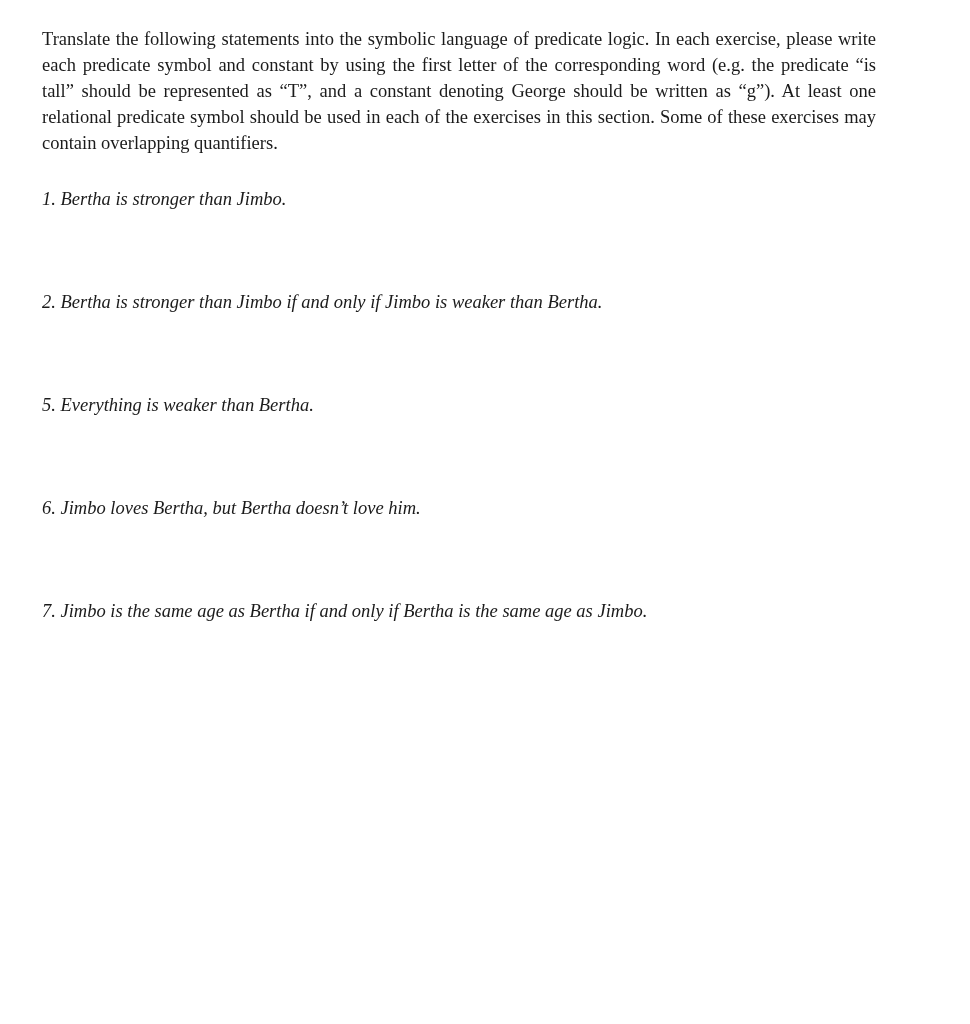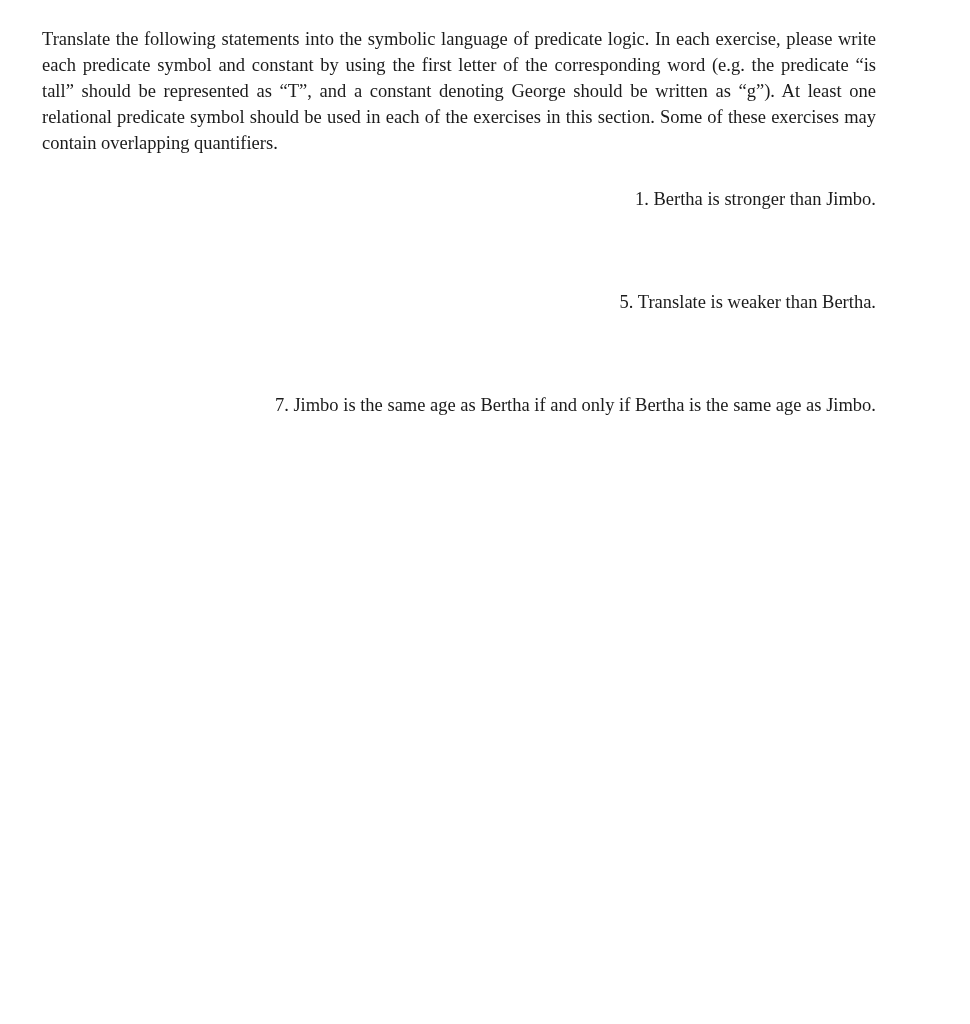--- a/index.html
+++ b/index.html
@@ -16,49 +16,58 @@
     font-size: 18.5px;
     line-height: 26px;
     padding: 26px 94px 0 42px;
     overflow: hidden;
   }
   .intro {
     text-align: justify;
     margin-bottom: 30px;
   }
   .exercise {
-    text-align: right;
+    text-align: left;
     margin-bottom: 77px;
+    font-style: italic;
   }
   .exercise .num {
     display: inline;
   }
   .exercise .txt {
     display: inline;
   }
 </style>
 </head>
 <body>
 
 <div class="page">
 
   <p class="intro">Translate the following statements into the symbolic language of predicate logic. In each exercise, please write each predicate symbol and constant by using the first letter of the corresponding word (e.g. the predicate “is tall” should be represented as “T”, and a constant denoting George should be written as “g”). At least one relational predicate symbol should be used in each of the exercises in this section. Some of these exercises may contain overlapping quantifiers.</p>
 
   <p class="exercise">
     <span class="num">1.</span>
     <span class="txt">Bertha is stronger than Jimbo.</span>
   </p>
 
+  <p class="exercise">
+    <span class="num">2.</span>
+    <span class="txt">Bertha is stronger than Jimbo if and only if Jimbo is weaker than Bertha.</span>
+  </p>
 
 
 
   <p class="exercise">
     <span class="num">5.</span>
-    <span class="txt">Translate is weaker than Bertha.</span>
+    <span class="txt">Everything is weaker than Bertha.</span>
   </p>
 
+  <p class="exercise">
+    <span class="num">6.</span>
+    <span class="txt">Jimbo loves Bertha, but Bertha doesn’t love him.</span>
+  </p>
 
   <p class="exercise">
     <span class="num">7.</span>
     <span class="txt">Jimbo is the same age as Bertha if and only if Bertha is the same age as Jimbo.</span>
   </p>
 
 </div>
 
 </body></html>

